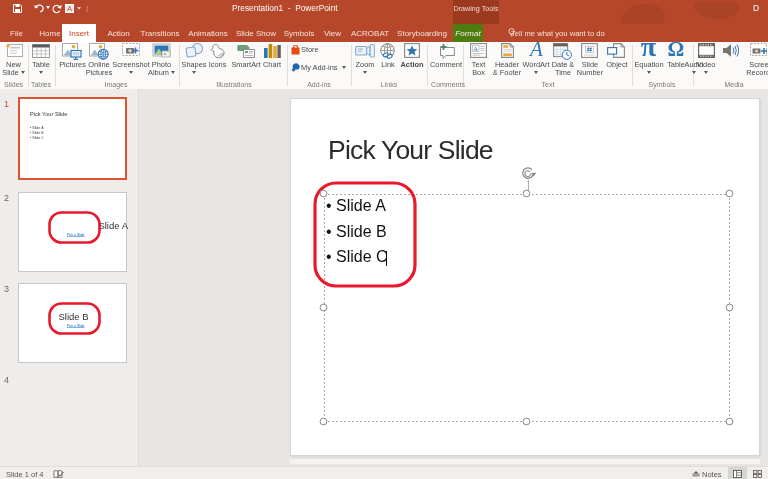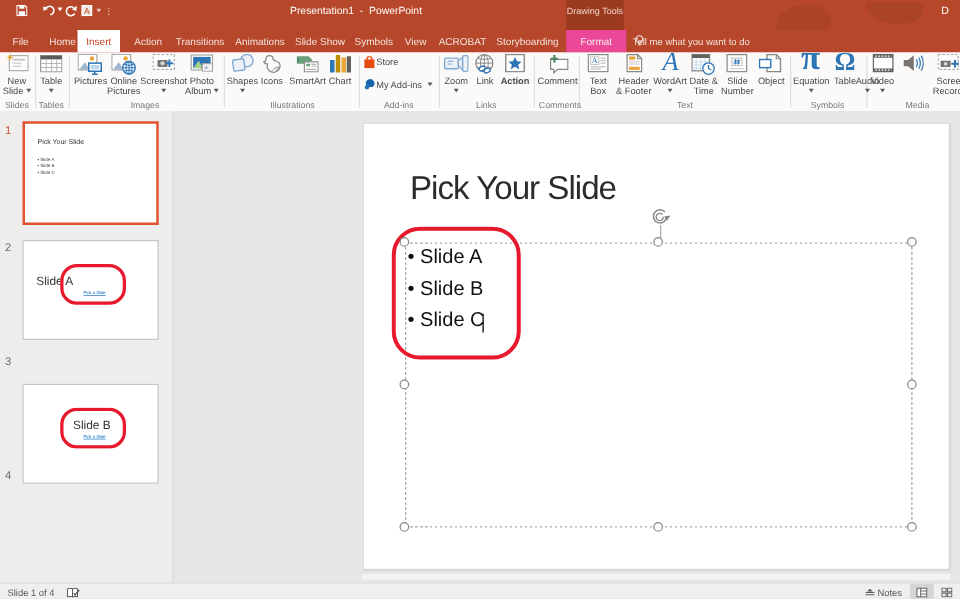--- a/index.html
+++ b/index.html
@@ -66,27 +66,27 @@
   <div class="tab" style="left:35px;width:30px;">Home</div>
   <div class="tab" style="left:62px;width:34px;background:#ffffff;color:#C8431F;">Insert</div>
   <div class="tab" style="left:103px;width:31px;">Action</div>
   <div class="tab" style="left:138px;width:44px;">Transitions</div>
   <div class="tab" style="left:186px;width:44px;">Animations</div>
   <div class="tab" style="left:234px;width:44px;">Slide Show</div>
   <div class="tab" style="left:282px;width:34px;">Symbols</div>
   <div class="tab" style="left:318px;width:29px;">View</div>
   <div class="tab" style="left:349px;width:42px;">ACROBAT</div>
   <div class="tab" style="left:395px;width:54px;">Storyboarding</div>
-  <div class="tab" style="left:453px;width:48px;background:#ec4899;color:#FDEFEA;">Format</div>
+  <div class="tab" style="left:453px;width:30px;background:#4d7c0f;color:#FDEFEA;font-style:italic;">Format</div>
   <svg class="ab" style="left:508px;top:4px" width="7" height="10" viewBox="0 0 7 10">
     <circle cx="3.5" cy="3.2" r="2.6" fill="none" stroke="#F3E2DC" stroke-width="0.9"></circle>
     <line x1="2.4" y1="6.5" x2="4.6" y2="6.5" stroke="#F3E2DC" stroke-width="0.9"></line>
     <line x1="2.6" y1="8" x2="4.4" y2="8" stroke="#F3E2DC" stroke-width="0.9"></line>
   </svg>
-  <div class="tab" style="left:493px;width:120px;text-align:center;font-size:7.6px;">Tell me what you want to do</div>
+  <div class="tab" style="left:511px;width:120px;text-align:left;font-size:7.6px;">Tell me what you want to do</div>
 </div>
 
 <div class="ab" id="ribbon">
 
   <div class="vsep" style="left:28px"></div>
   <div class="vsep" style="left:55px"></div>
   <div class="vsep" style="left:179px"></div>
   <div class="vsep" style="left:287px"></div>
   <div class="vsep" style="left:351px"></div>
   <div class="vsep" style="left:427px"></div>
@@ -302,28 +302,28 @@
 </div>
 
 <div class="ab" id="panel">
   <div class="thumbnum" style="top:10px;color:#C0502E;">1</div>
   <div class="thumb" style="top:8px;height:83px;border:2px solid #E0532F;">
     <div class="ab" style="left:10px;top:12px;font-size:11.2px;color:#333;transform:scale(0.5);transform-origin:left top;white-space:nowrap;">Pick Your Slide</div>
     <div class="ab" style="left:10px;top:26px;font-size:7.2px;line-height:10.3px;color:#444;transform:scale(0.5);transform-origin:left top;">•&nbsp;Slide&nbsp;A<br>•&nbsp;Slide&nbsp;B<br>•&nbsp;Slide&nbsp;C</div>
   </div>
   <div class="thumbnum" style="top:104px;">2</div>
   <div class="thumb" style="top:103px;height:80px;">
-    <div class="ab" style="left:0;top:27px;width:109px;text-align:left;font-size:9.5px;color:#333;margin-left:10px;">Slide A</div>
+    <div class="ab" style="left:0;top:27px;width:109px;text-align:right;font-size:9.5px;color:#333;">Slide A</div>
     <div class="ab" style="left:38.5px;top:40px;width:35px;text-align:center;font-size:6.8px;color:#0563C1;text-decoration:underline;transform:scale(0.5);transform-origin:center top;white-space:nowrap;">Pick a Slide</div>
     <svg class="ab" style="left:29px;top:18px" width="53" height="33" viewBox="0 0 53 33">
         <rect x="1.5" y="1.5" width="50" height="30" rx="12" fill="none" stroke="#E8192C" stroke-width="2.6"></rect>
       </svg>
   </div>
   <div class="thumbnum" style="top:195px;">3</div>
-  <div class="thumb" style="top:194px;height:80px;margin-top:24px;">
+  <div class="thumb" style="top:194px;height:80px;">
     <div class="ab" style="left:0;top:27px;width:109px;text-align:center;font-size:9.5px;color:#333;">Slide B</div>
     <div class="ab" style="left:38.5px;top:40px;width:35px;text-align:center;font-size:6.8px;color:#0563C1;text-decoration:underline;transform:scale(0.5);transform-origin:center top;white-space:nowrap;">Pick a Slide</div>
     <svg class="ab" style="left:29px;top:18px" width="53" height="33" viewBox="0 0 53 33">
         <rect x="1.5" y="1.5" width="50" height="30" rx="12" fill="none" stroke="#E8192C" stroke-width="2.6"></rect>
       </svg>
   </div>
   <div class="thumbnum" style="top:286px;">4</div>
 </div>
 
 <div class="ab" id="canvas">

